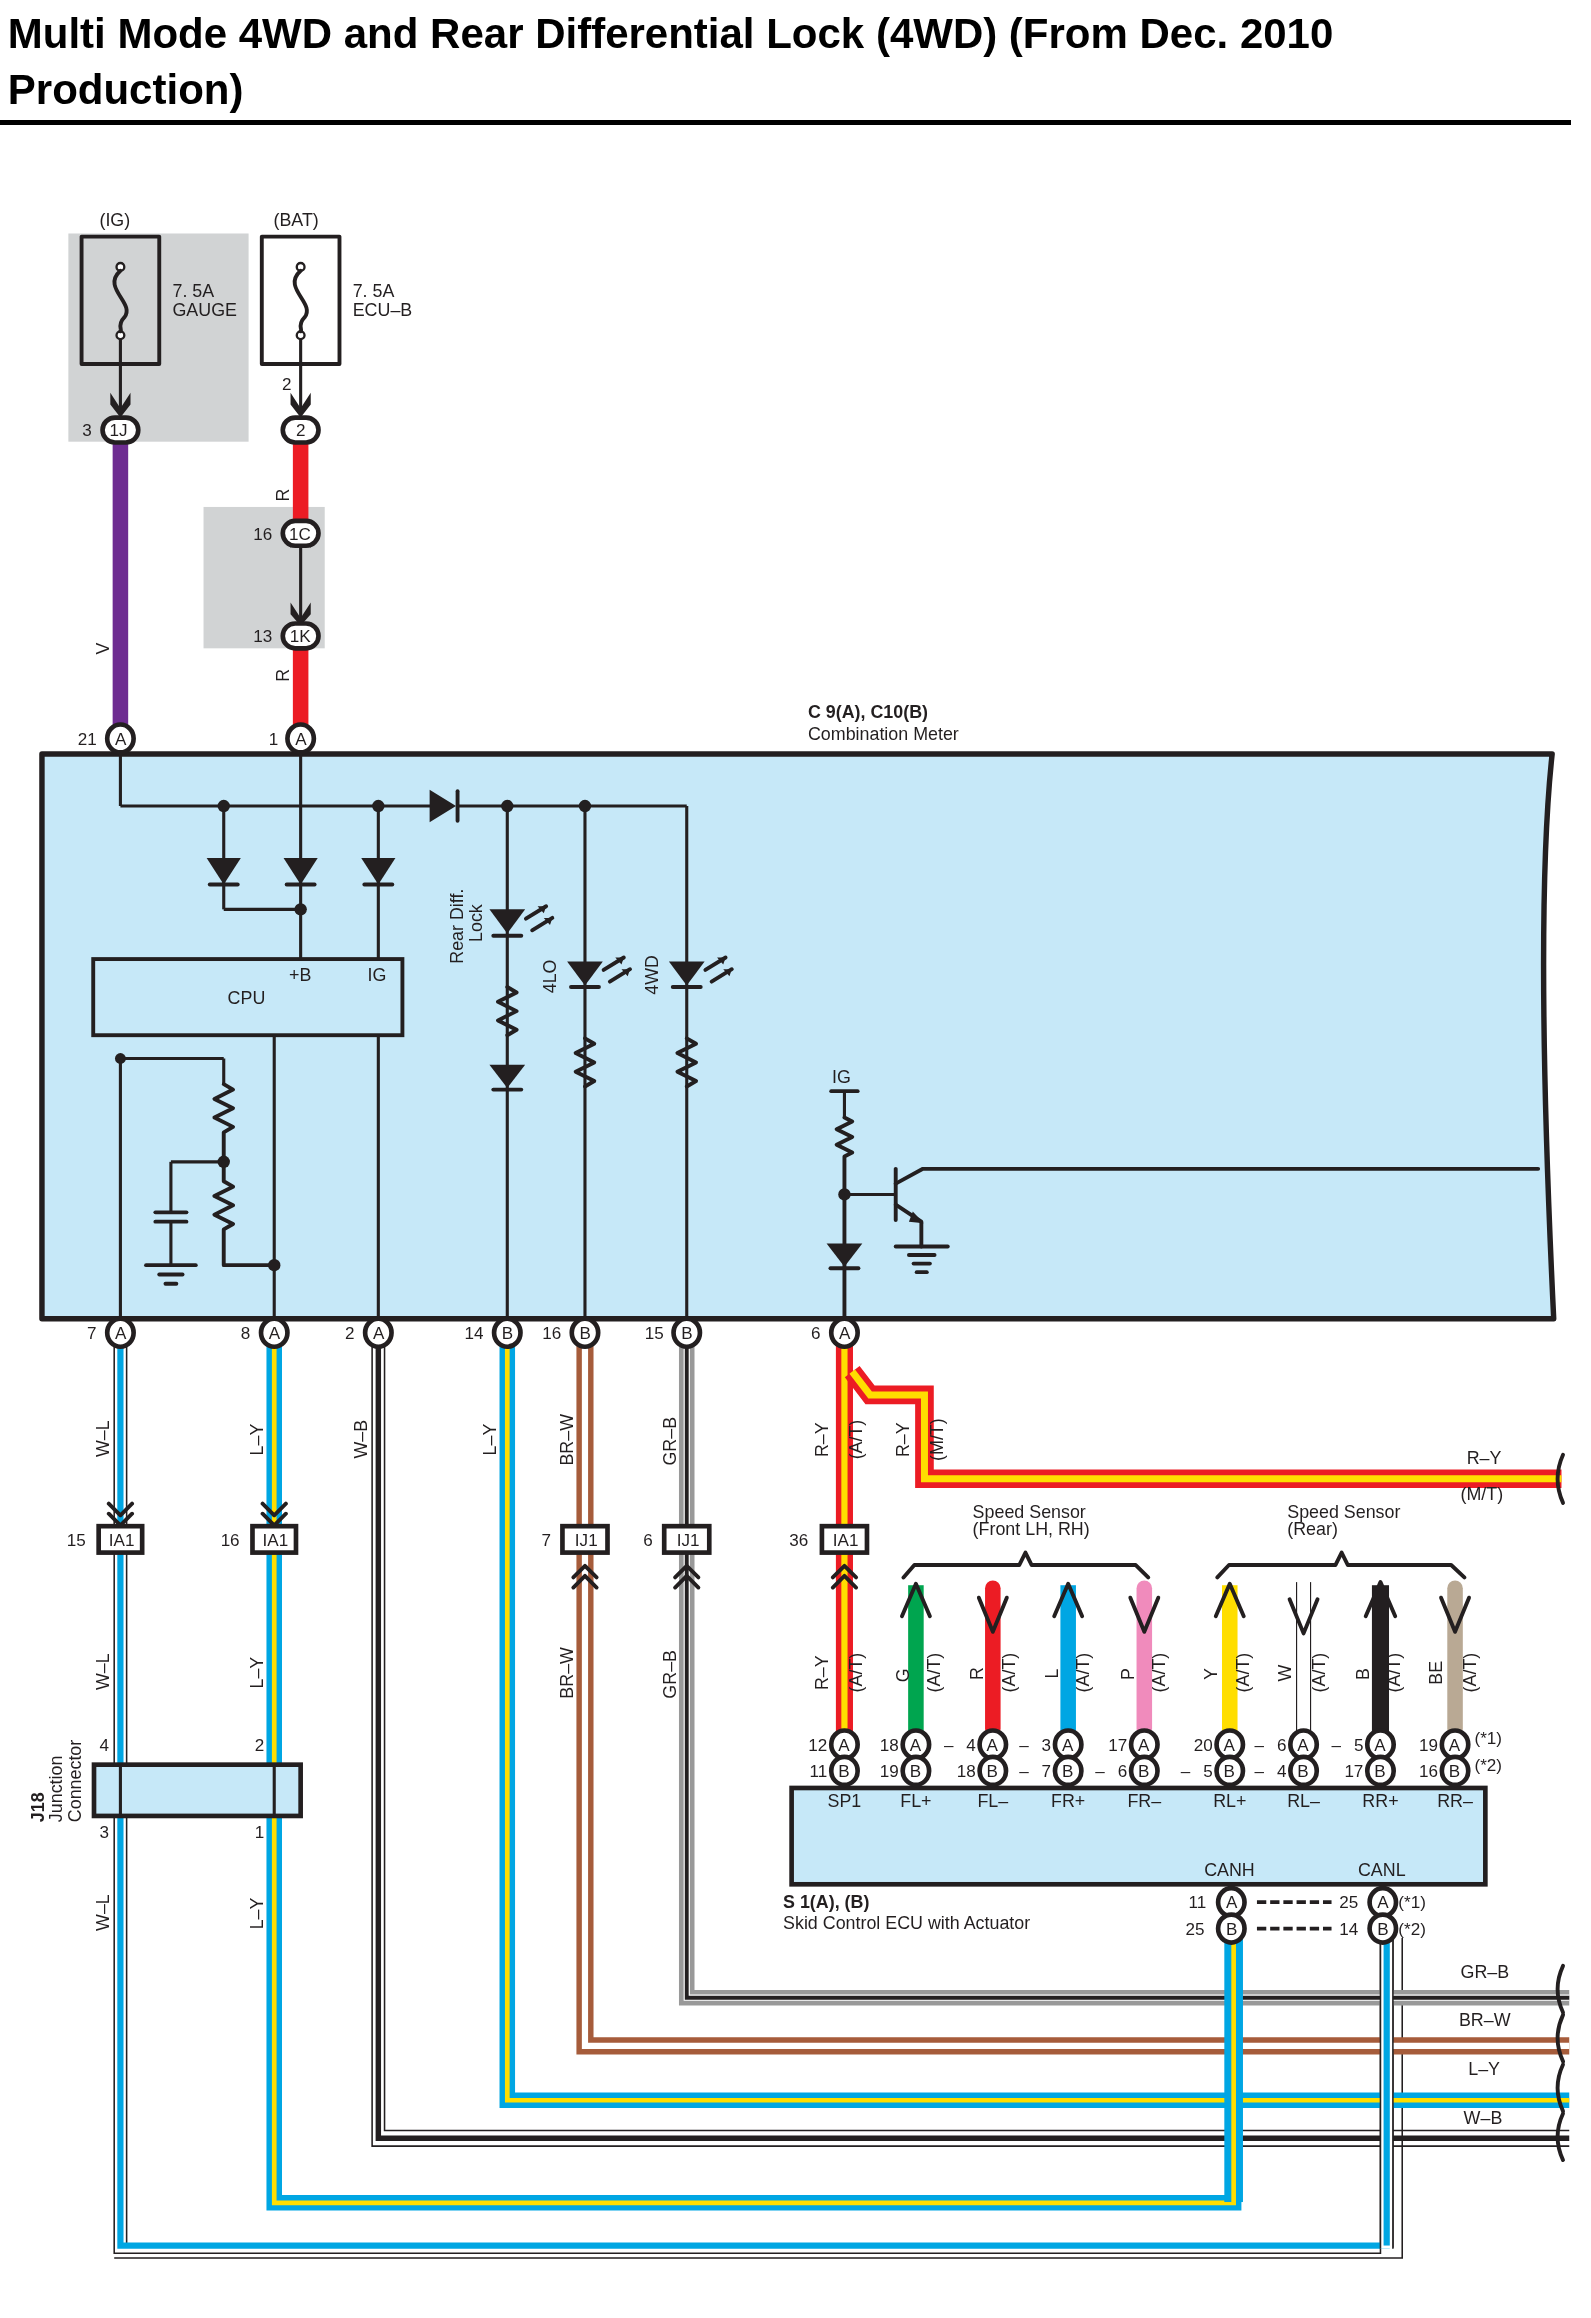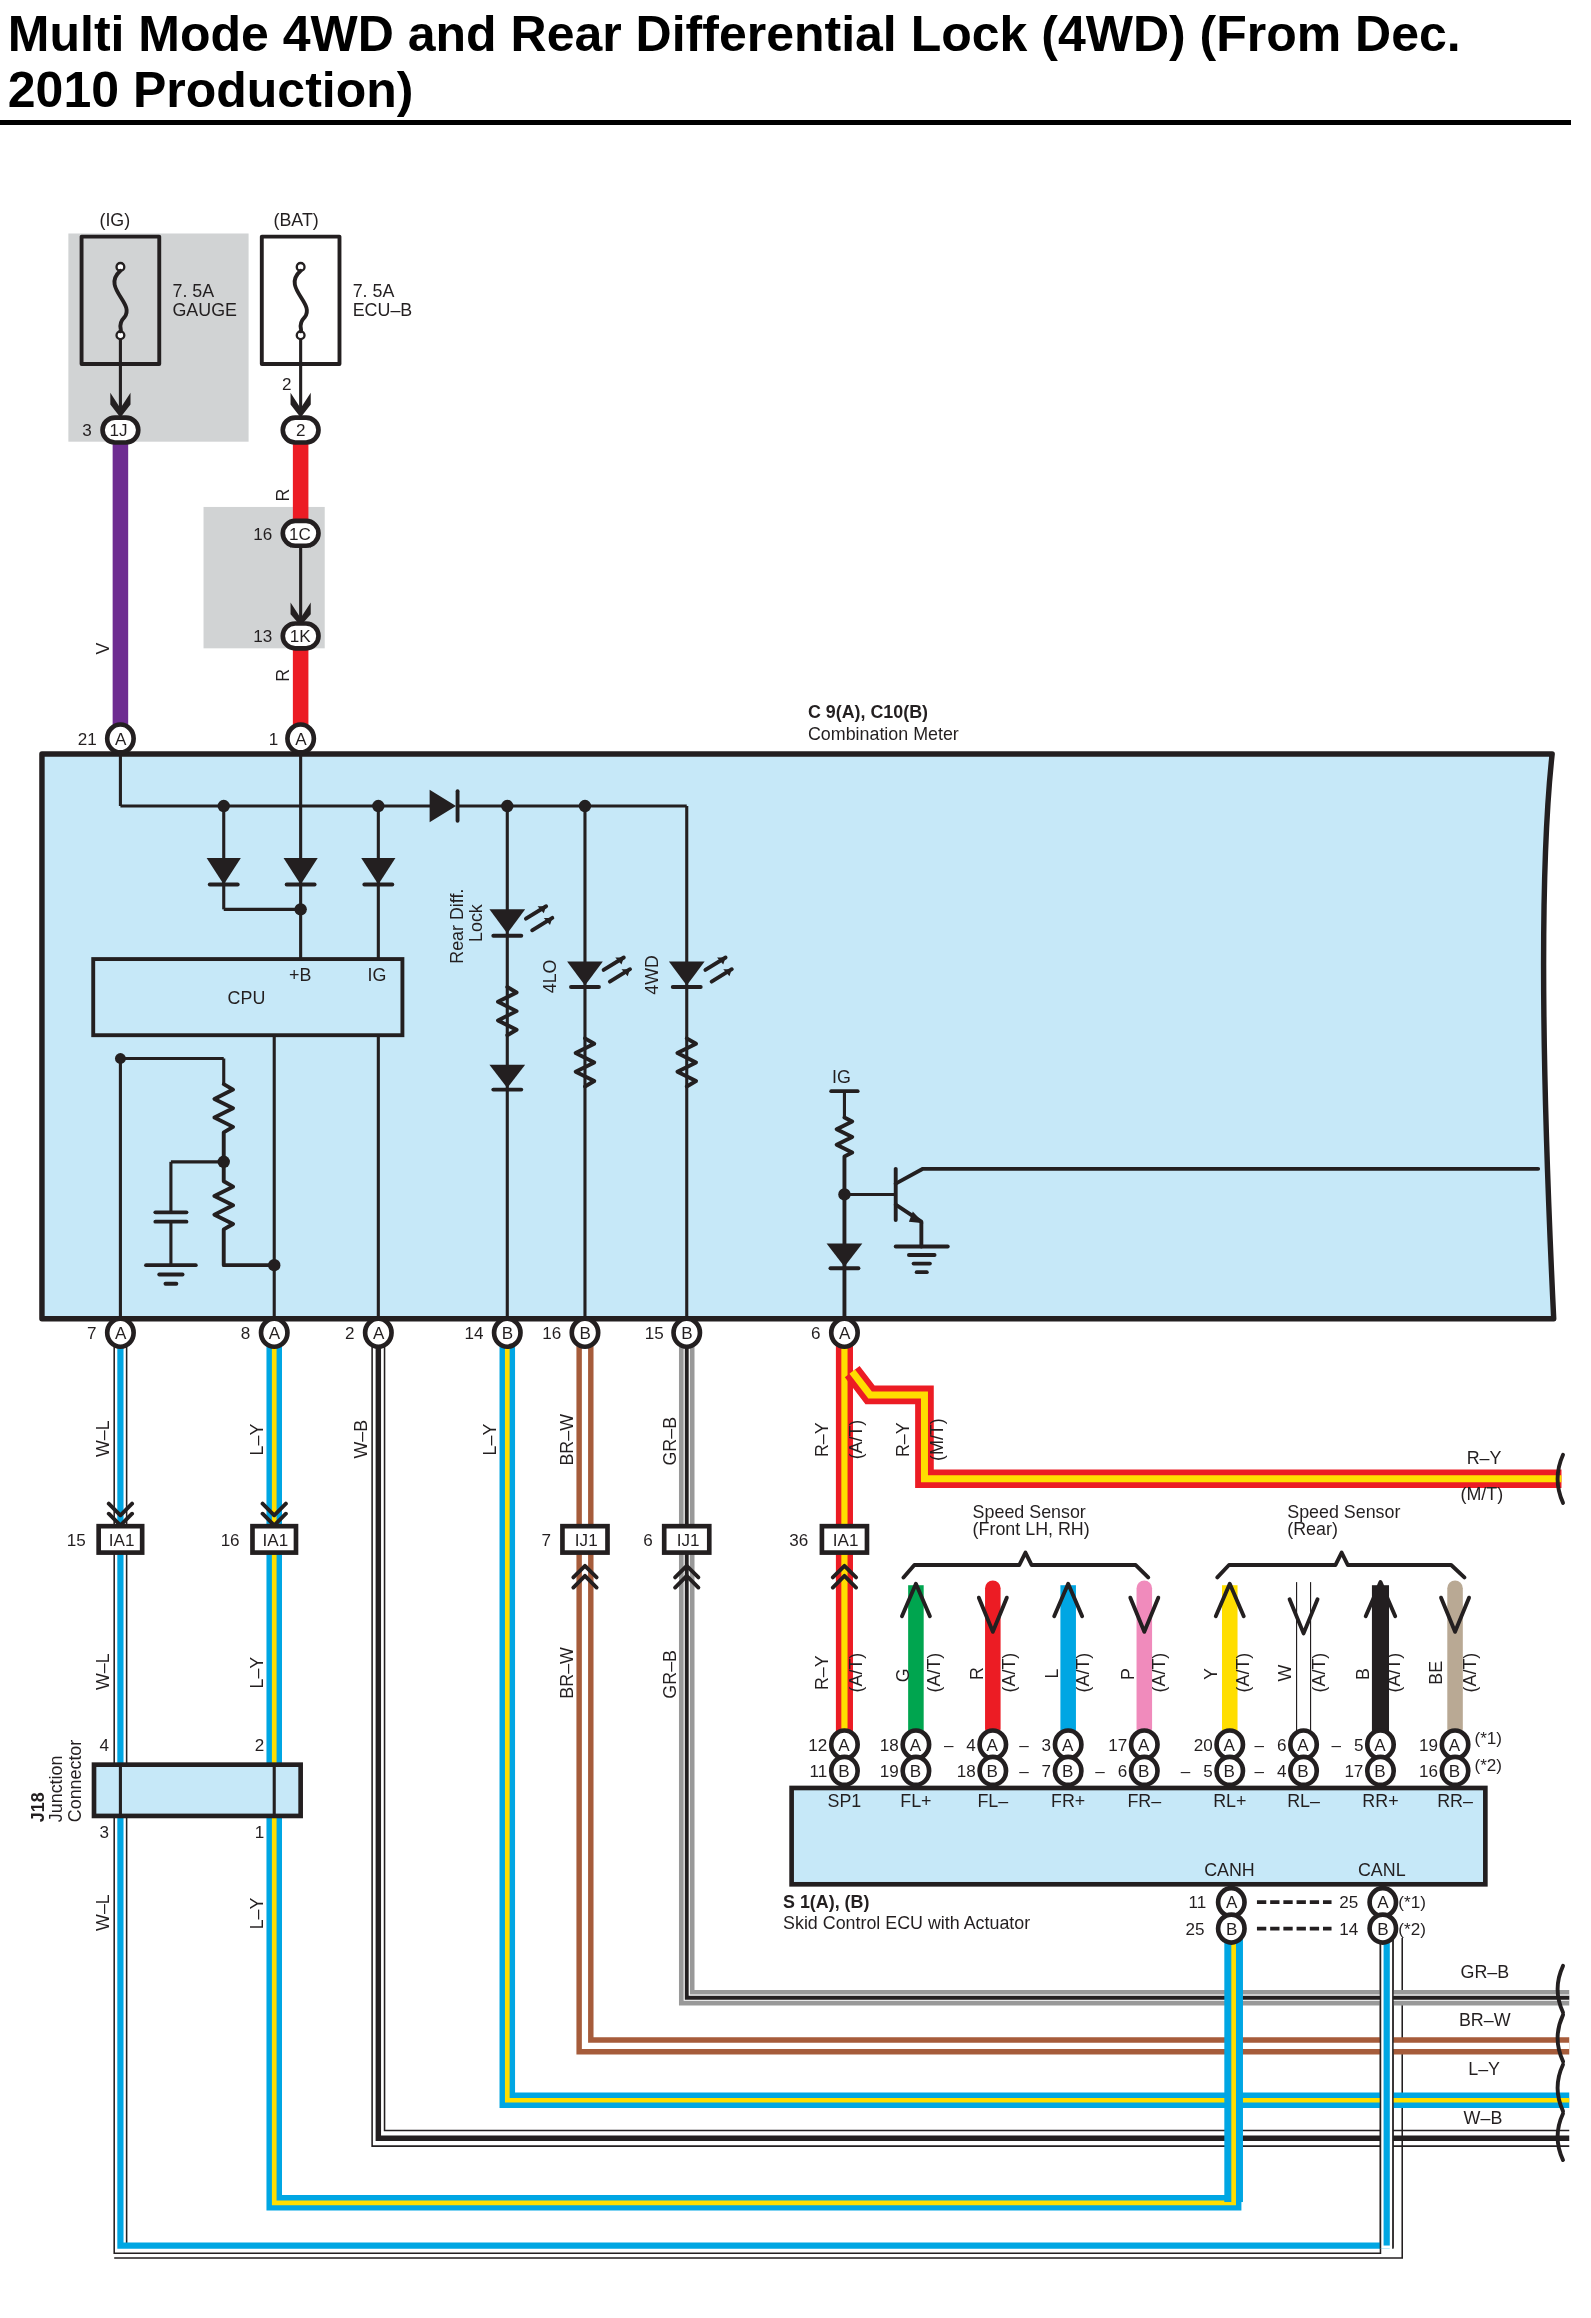--- a/index.html
+++ b/index.html
@@ -1,17 +1,17 @@
 <!DOCTYPE html>
 <html style="font-size:12.4px"><head>
 <meta charset="utf-8">
 <style>
   html, body { margin:0; padding:0; background:#ffffff; }
   body { width:1591px; height:2319px; position:relative; overflow:hidden; font-family:"Liberation Sans", sans-serif; color:#231f20; }
-  #title { position:absolute; left:7.8px; top:6.2px; width:1562px; font-family:"Liberation Sans", sans-serif; font-weight:bold; font-size:50px; line-height:56px; color:#000; }
+  #title { position:absolute; left:7.8px; top:6.2px; width:1562px; font-family:"Liberation Sans", sans-serif; font-weight:bold; font-size:42px; line-height:56px; color:#000; }
   #title-rule { position:absolute; left:0; top:120px; width:1571px; height:5.4px; background:#000; }
   svg#diagram { position:absolute; left:0; top:0; }
   svg text { font-family:"Liberation Sans", sans-serif; fill:#231f20; }
   .lbl { font-size:23px; }
   .lblb { font-size:23px; font-weight:bold; }
   .pin { font-size:22px; }
   .k { stroke:#231f20; fill:none; stroke-width:5; stroke-linecap:round; stroke-linejoin:round; }
   .kt { stroke:#231f20; fill:none; stroke-width:4; }
   .kf { fill:#231f20; stroke:none; }
 </style>

